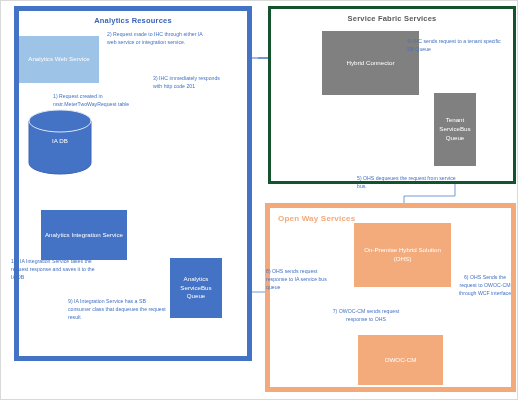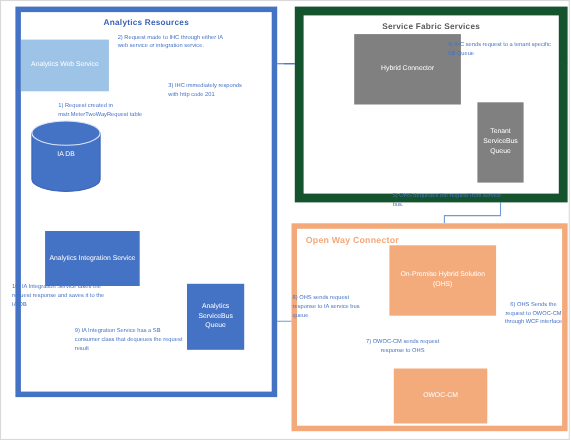--- a/index.html
+++ b/index.html
@@ -17,21 +17,21 @@
   }
 
   
   .group{position:absolute;box-sizing:border-box;}
   .group-analytics{
     left:14px;top:6px;width:238px;height:355px;
     border:5px solid #4472c4;background:#ffffff;
   }
   .group-fabric{
     left:268px;top:6px;width:248px;height:178px;
-    border:8px solid #14532d;background:#ffffff;
+    border:3px solid #14532d;background:#ffffff;
   }
   .group-openway{
     left:265px;top:203px;width:251px;height:189px;
     border:5px solid #f4a97b;background:#ffffff;
   }
   .group-title{
     position:absolute;font-size:7.5px;font-weight:bold;white-space:nowrap;
   }
   .gt-analytics{left:0;right:0;top:5px;text-align:center;color:#3a63b8;letter-spacing:.2px;}
   .gt-fabric{left:0;right:0;top:5px;text-align:center;color:#595959;letter-spacing:.2px;}
@@ -161,21 +161,21 @@
 
   <div class="node node-gray n-hc">
     <span>Hybrid Connector</span>
   </div>
 
   <div class="node node-gray n-tsbq">
     <span>Tenant ServiceBus Queue</span>
   </div>
 
   <div class="group group-openway">
-    <div class="group-title gt-openway">Open Way Connector</div>
+    <div class="group-title gt-openway">Open Way Services</div>
   </div>
 
   <div class="node node-orange n-ohs">
     <span>On-Premise Hybrid Solution (OHS)</span>
   </div>
 
   <div class="node node-orange n-owoc">
     <span>OWOC-CM</span>
   </div>
 

